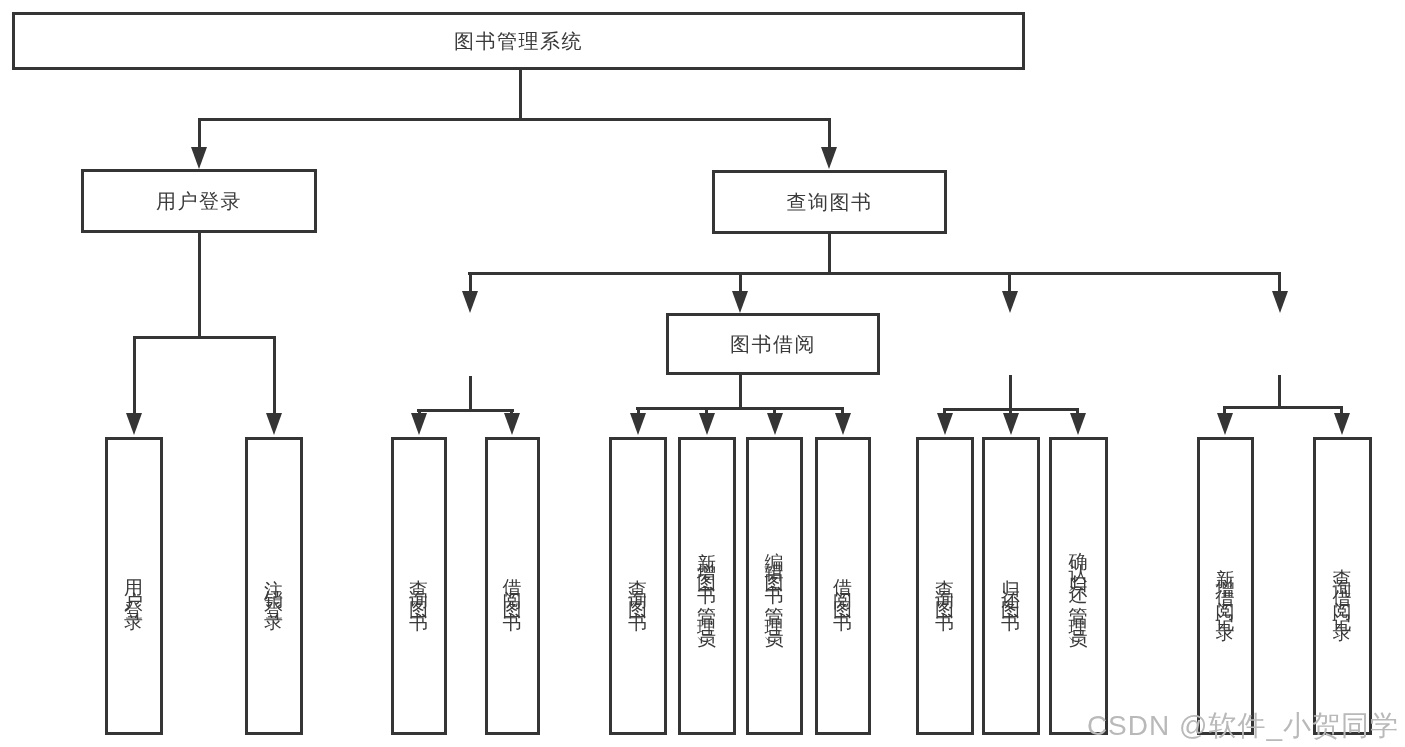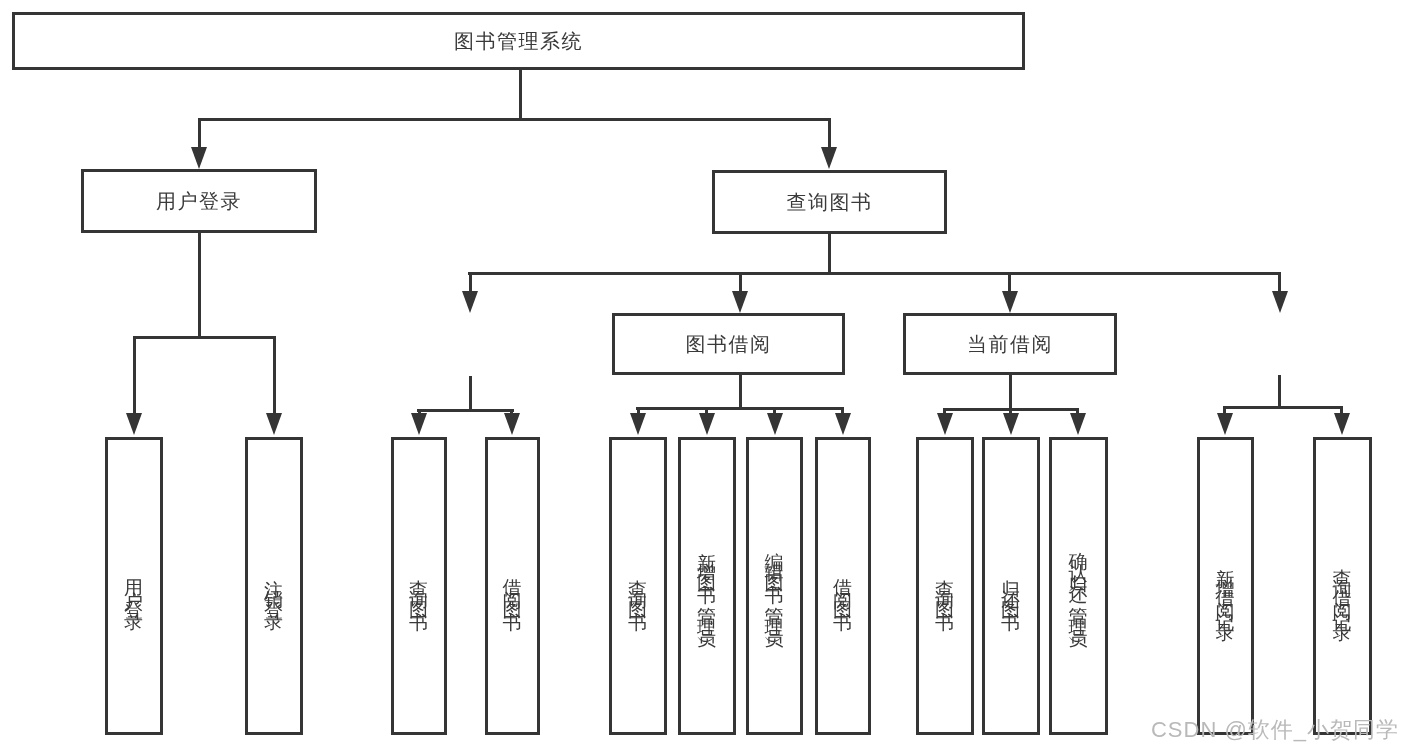--- a/index.html
+++ b/index.html
@@ -21,21 +21,21 @@
   }
   .vl { position:absolute; width:3px; background:#353535; }
   .hl { position:absolute; height:3px; background:#353535; }
   .ah {
     position:absolute; width:0; height:0;
     border-left:8px solid transparent; border-right:8px solid transparent;
     border-top:22px solid #353535;
   }
   .wm {
     position:absolute; right:6px; bottom:2px;
-    font-size:22px; color:#b9b9b9; letter-spacing:1px;
+    font-size:28px; color:#b9b9b9; letter-spacing:1px;
     white-space:nowrap;
   }
 </style>
 </head>
 <body>
 
 <div id="stage">
 
   <div class="box h" style="left:12px;top:12px;width:1013px;height:58px">图书管理系统</div>
 
@@ -60,22 +60,21 @@
   <div class="hl" style="left:468px;top:272px;width:813px"></div>
   <div class="vl" style="left:469px;top:272px;height:21px"></div>
   <div class="ah" style="left:462px;top:291px"></div>
   <div class="vl" style="left:739px;top:272px;height:21px"></div>
   <div class="ah" style="left:732px;top:291px"></div>
   <div class="vl" style="left:1008px;top:272px;height:21px"></div>
   <div class="ah" style="left:1002px;top:291px"></div>
   <div class="vl" style="left:1278px;top:272px;height:21px"></div>
   <div class="ah" style="left:1272px;top:291px"></div>
 
-  <div class="box h" style="left:612px;top:313px;width:233px;height:62px">图书借阅</div>
-  <div class="box h" style="left:903px;top:313px;width:214px;height:62px">当前借阅</div>
+  <div class="box h" style="left:666px;top:313px;width:214px;height:62px">图书借阅</div>
 
   <div class="vl" style="left:469px;top:376px;height:33px"></div>
   <div class="hl" style="left:417px;top:409px;width:97px"></div>
   <div class="vl" style="left:418px;top:409px;height:8px"></div>
   <div class="ah" style="left:411px;top:413px"></div>
   <div class="vl" style="left:510px;top:409px;height:8px"></div>
   <div class="ah" style="left:504px;top:413px"></div>
 
   <div class="vl" style="left:739px;top:375px;height:32px"></div>
   <div class="hl" style="left:636px;top:407px;width:208px"></div>

